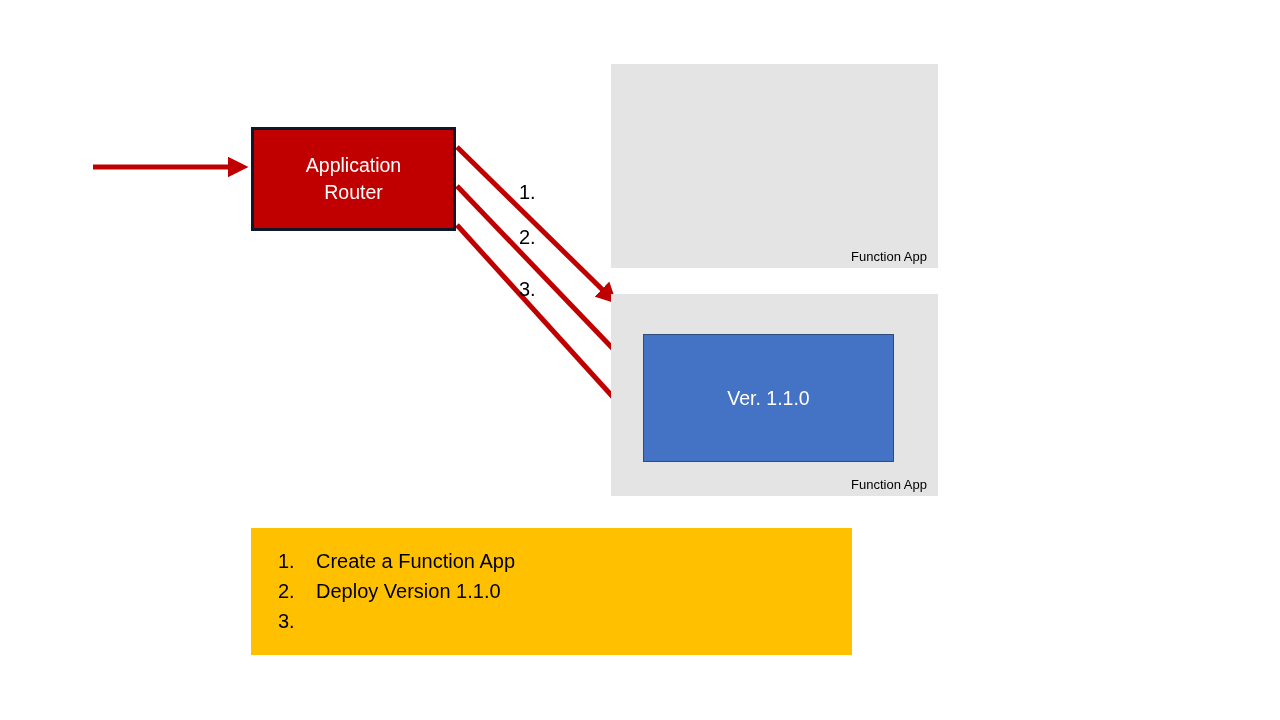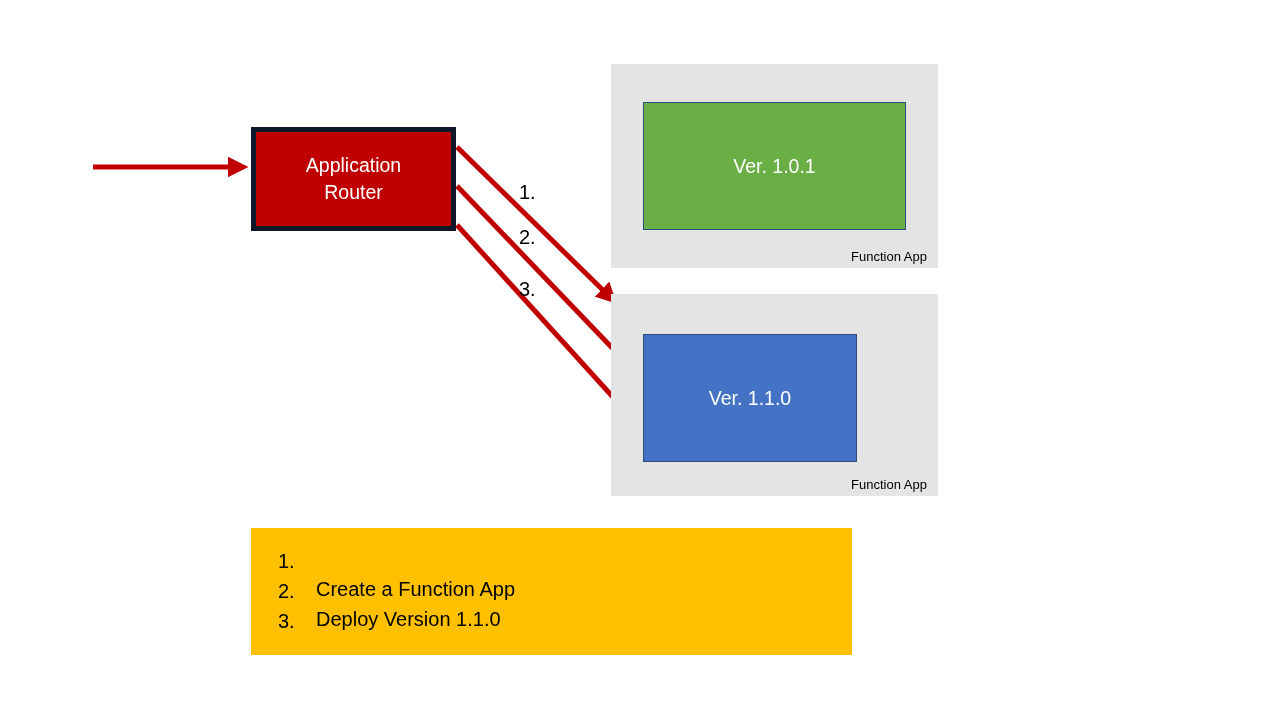--- a/index.html
+++ b/index.html
@@ -29,21 +29,21 @@
     justify-content: center;
     text-align: center;
   }
   
   #router-box {
     left: 251px;
     top: 127px;
     width: 205px;
     height: 104px;
     background: #C00000;
-    border: 5px solid #0f172a;
+    border: 3px solid #0f172a;
     color: #FFFFFF;
     font-size: 19.5px;
     line-height: 1.38;
     font-weight: 400;
   }
   
   .fa-container {
     position: absolute;
     box-sizing: border-box;
     background: #E4E4E4;
@@ -81,21 +81,21 @@
   #version-box-green {
     left: 32px;
     top: 38px;
     width: 263px;
     height: 128px;
     background: #6AAE46;
   }
   #version-box-blue {
     left: 32px;
     top: 40px;
-    width: 214px;
+    width: 251px;
     height: 128px;
     background: #4472C4;
   }
   
   .step-label {
     position: absolute;
     color: #000000;
     font-size: 20px;
     white-space: nowrap;
   }
@@ -120,21 +120,20 @@
     padding-left: 27px;
     font-size: 20px;
     color: #000000;
   }
   .legend-num {
     width: 38px;
     flex: none;
   }
   .legend-text {
     white-space: nowrap;
-    margin-top: 28px;
   }
 </style>
 </head>
 <body>
 
 <svg id="canvas" viewBox="0 0 1280 720" xmlns="http://www.w3.org/2000/svg">
   <defs>
     <marker id="arrowhead" markerWidth="4.2" markerHeight="4.2" refX="3.1" refY="2.1" orient="auto" markerUnits="strokeWidth">
       <path d="M0,0 L4.2,2.1 L0,4.2 z" fill="#C00000"></path>
     </marker>
@@ -154,23 +153,20 @@
     <span>Application</span><br>
     <span>Router</span>
   </div>
 </div>
 
 <div class="step-label" id="step-label-1">1.</div>
 <div class="step-label" id="step-label-2">2.</div>
 <div class="step-label" id="step-label-3">3.</div>
 
 <div class="fa-container" id="fa-container-1">
-  <div class="version-box" id="version-box-green">
-    <span>Ver. 1.0.1</span>
-  </div>
   <div class="fa-label">Function App</div>
 </div>
 
 <div class="fa-container" id="fa-container-2">
   <div class="version-box" id="version-box-blue">
     <span>Ver. 1.1.0</span>
   </div>
   <div class="fa-label">Function App</div>
 </div>
 

